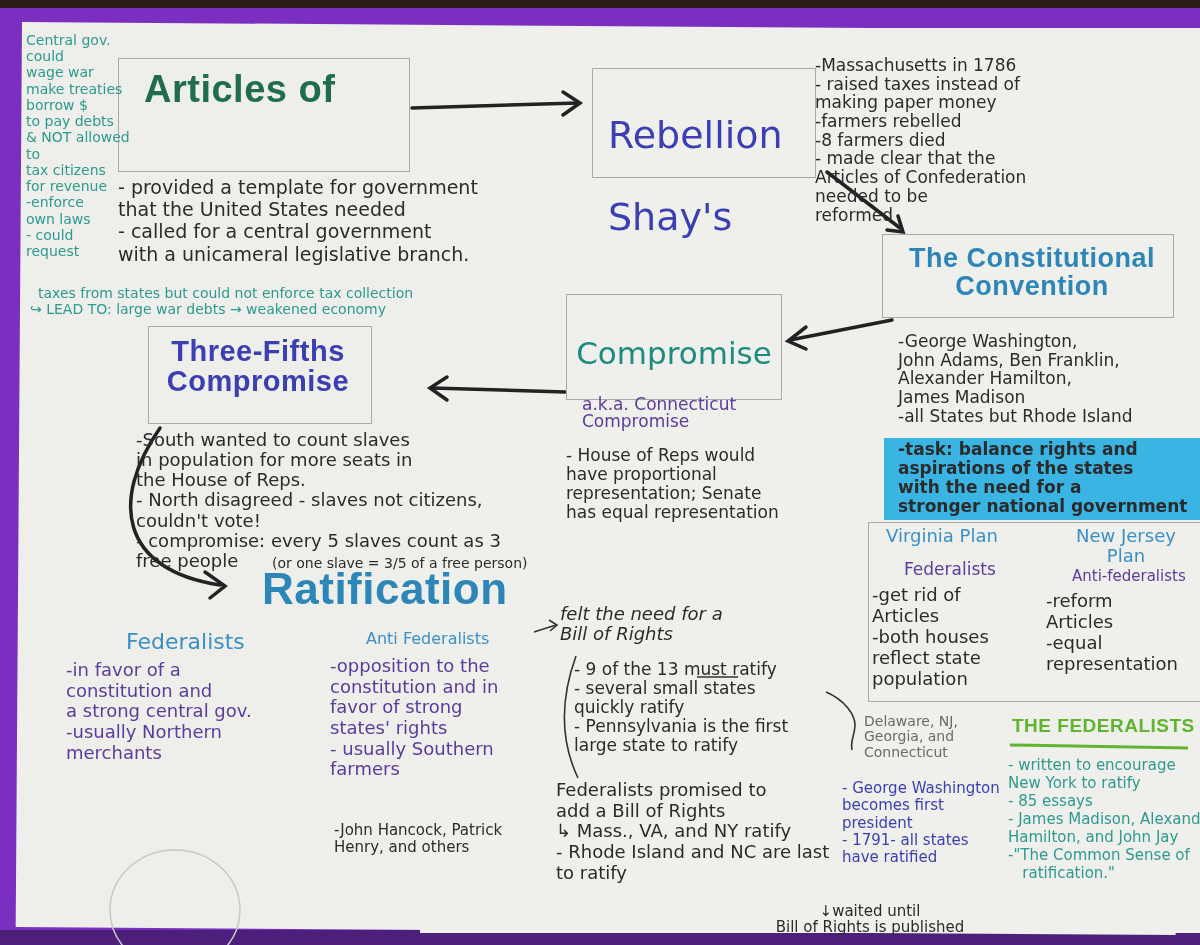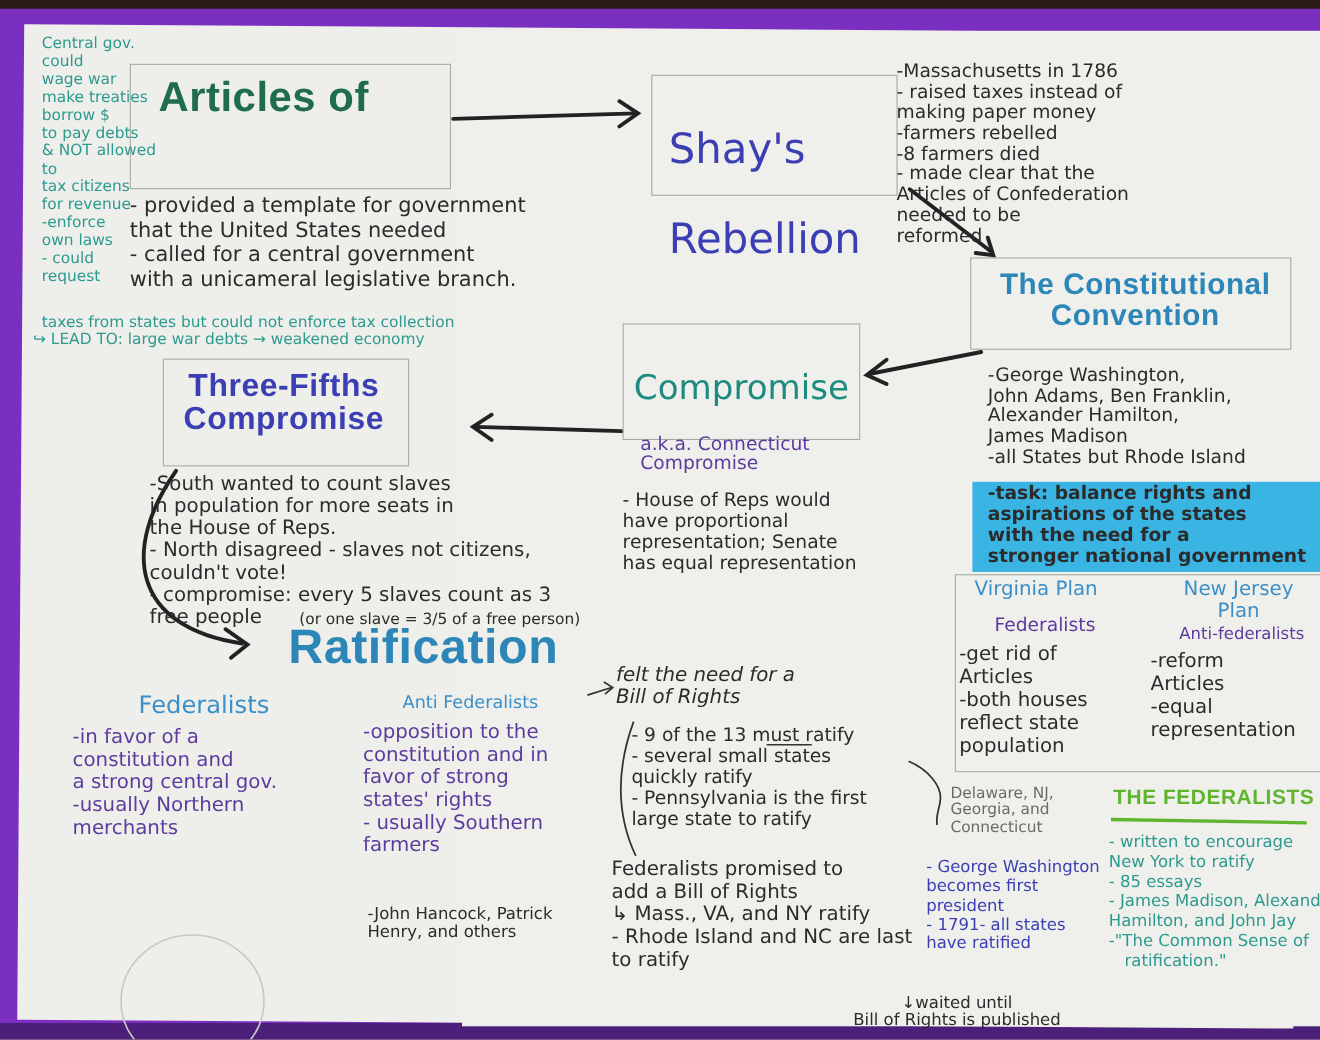--- a/index.html
+++ b/index.html
@@ -71,43 +71,43 @@
 
   <path d="M1010 745 L1188 748" stroke="#5fb52e" stroke-width="3" fill="none"></path>
 
   <path d="M697 677 L738 677" stroke="#333" stroke-width="1.5" fill="none"></path>
 </svg>
 
 <div class="box" style="left:118px;top:58px;width:290px;height:112px;"></div>
 <div class="abs marker green" style="left:132px;top:70px;font-size:38px;margin-left:12px;">
   <div>Articles of</div>
 </div>
-<div class="abs hw teal t14" style="left:26px;top:32px;width:110px;line-height:1.16;margin-left:12px;">Central gov. could
+<div class="abs hw teal t14" style="left:26px;top:32px;width:110px;line-height:1.16;">Central gov. could
 wage war
 make treaties
 borrow $
 to pay debts
 &amp; NOT allowed to
 tax citizens
 for revenue
 -enforce
 own laws
 - could
 request</div>
 <div class="abs hw black t19" style="left:118px;top:176px;width:440px;line-height:1.17;">- provided a template for government
 that the United States needed
 - called for a central government
 with a unicameral legislative branch.</div>
 <div class="abs hw teal t14" style="left:38px;top:286px;width:520px;">taxes from states but could not enforce tax collection</div>
 <div class="abs hw teal t14" style="left:30px;top:302px;width:520px;">↪ LEAD TO: large war debts → weakened economy</div>
 
 <div class="box" style="left:592px;top:68px;width:222px;height:108px;"></div>
 <div class="abs hw blue" style="left:608px;top:74px;font-size:38px;line-height:1.08;">
+  <div>Rebellion</div>
   <div>Shay's</div>
-  <div>Rebellion</div>
 </div>
 <div class="abs hw black t17" style="left:815px;top:56px;width:360px;line-height:1.1;">-Massachusetts in 1786
 - raised taxes instead of
 making paper money
 -farmers rebelled
 -8 farmers died
  - made clear that the
    Articles of Confederation
       needed to be
           reformed</div>

